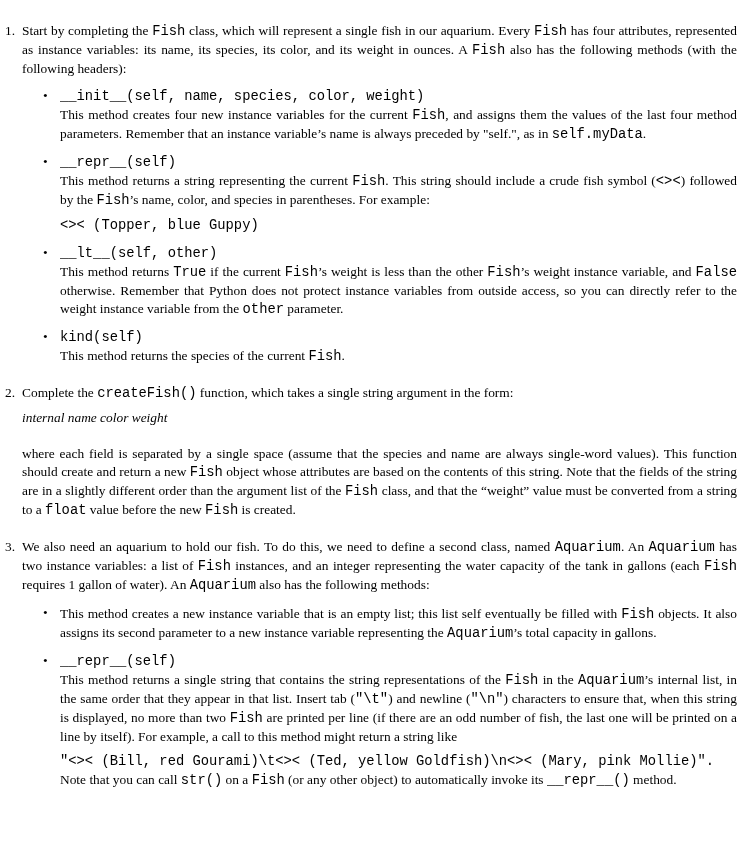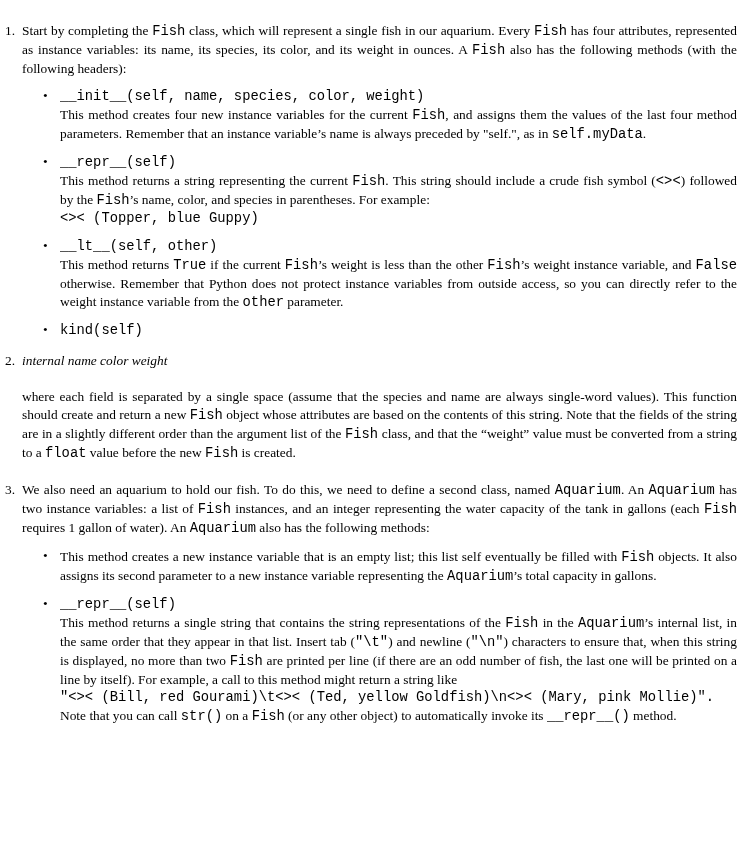--- a/index.html
+++ b/index.html
@@ -25,21 +25,21 @@
   .fmt { margin-top: 6px; font-style: italic; }
 
   .code, .sig, .codeline {
     font-family: "Liberation Mono", monospace;
     font-size: 13.8px;
   }
 
   .bullet { position: relative; padding-left: 38px; margin-top: 10px; }
   .dot { position: absolute; left: 21px; top: -1px; }
   .bullet .para { margin-top: 0; }
-  .codeline { white-space: pre; }
+  .codeline { margin-top: 7px; white-space: pre; }
   .note { margin-top: 7px; }
 </style>
 </head>
 <body>
 
 <div class="page">
 
   <div class="item">
     <span class="num">1.</span>
     <p class="para"><span class="txt">Start by completing the </span><span class="code">Fish</span><span class="txt"> class, which will represent a single fish in our aquarium. Every </span><span class="code">Fish</span><span class="txt"> has four attributes, represented as instance variables: its name, its species, its color, and its weight in ounces. A </span><span class="code">Fish</span><span class="txt"> also has the following methods (with the following headers):</span></p>
@@ -59,25 +59,27 @@
 
     <div class="bullet">
       <span class="dot">•</span>
       <div class="sig">__lt__(self, other)</div>
       <p class="para"><span class="txt">This method returns </span><span class="code">True</span><span class="txt"> if the current </span><span class="code">Fish</span><span class="txt">’s weight is less than the other </span><span class="code">Fish</span><span class="txt">’s weight instance variable, and </span><span class="code">False</span><span class="txt"> otherwise. Remember that Python does not protect instance variables from outside access, so you can directly refer to the weight instance variable from the </span><span class="code">other</span><span class="txt"> parameter.</span></p>
     </div>
 
     <div class="bullet">
       <span class="dot">•</span>
       <div class="sig">kind(self)</div>
+      <p class="para"><span class="txt">This method returns the species of the current </span><span class="code">Fish</span><span class="txt">.</span></p>
     </div>
   </div>
 
   <div class="item">
     <span class="num">2.</span>
+    <p class="para"><span class="txt">Complete the </span><span class="code">createFish()</span><span class="txt"> function, which takes a single string argument in the form:</span></p>
     <div class="fmt">internal name color weight</div>
     <p class="para"><span class="txt">where each field is separated by a single space (assume that the species and name are always single-word values). This function should create and return a new </span><span class="code">Fish</span><span class="txt"> object whose attributes are based on the contents of this string. Note that the fields of the string are in a slightly different order than the argument list of the </span><span class="code">Fish</span><span class="txt"> class, and that the “weight” value must be converted from a string to a </span><span class="code">float</span><span class="txt"> value before the new </span><span class="code">Fish</span><span class="txt"> is created.</span></p>
   </div>
 
   <div class="item">
     <span class="num">3.</span>
     <p class="para"><span class="txt">We also need an aquarium to hold our fish. To do this, we need to define a second class, named </span><span class="code">Aquarium</span><span class="txt">. An </span><span class="code">Aquarium</span><span class="txt"> has two instance variables: a list of </span><span class="code">Fish</span><span class="txt"> instances, and an integer representing the water capacity of the tank in gallons (each </span><span class="code">Fish</span><span class="txt"> requires 1 gallon of water). An </span><span class="code">Aquarium</span><span class="txt"> also has the following methods:</span></p>
 
     <div class="bullet">
       <span class="dot">•</span>

